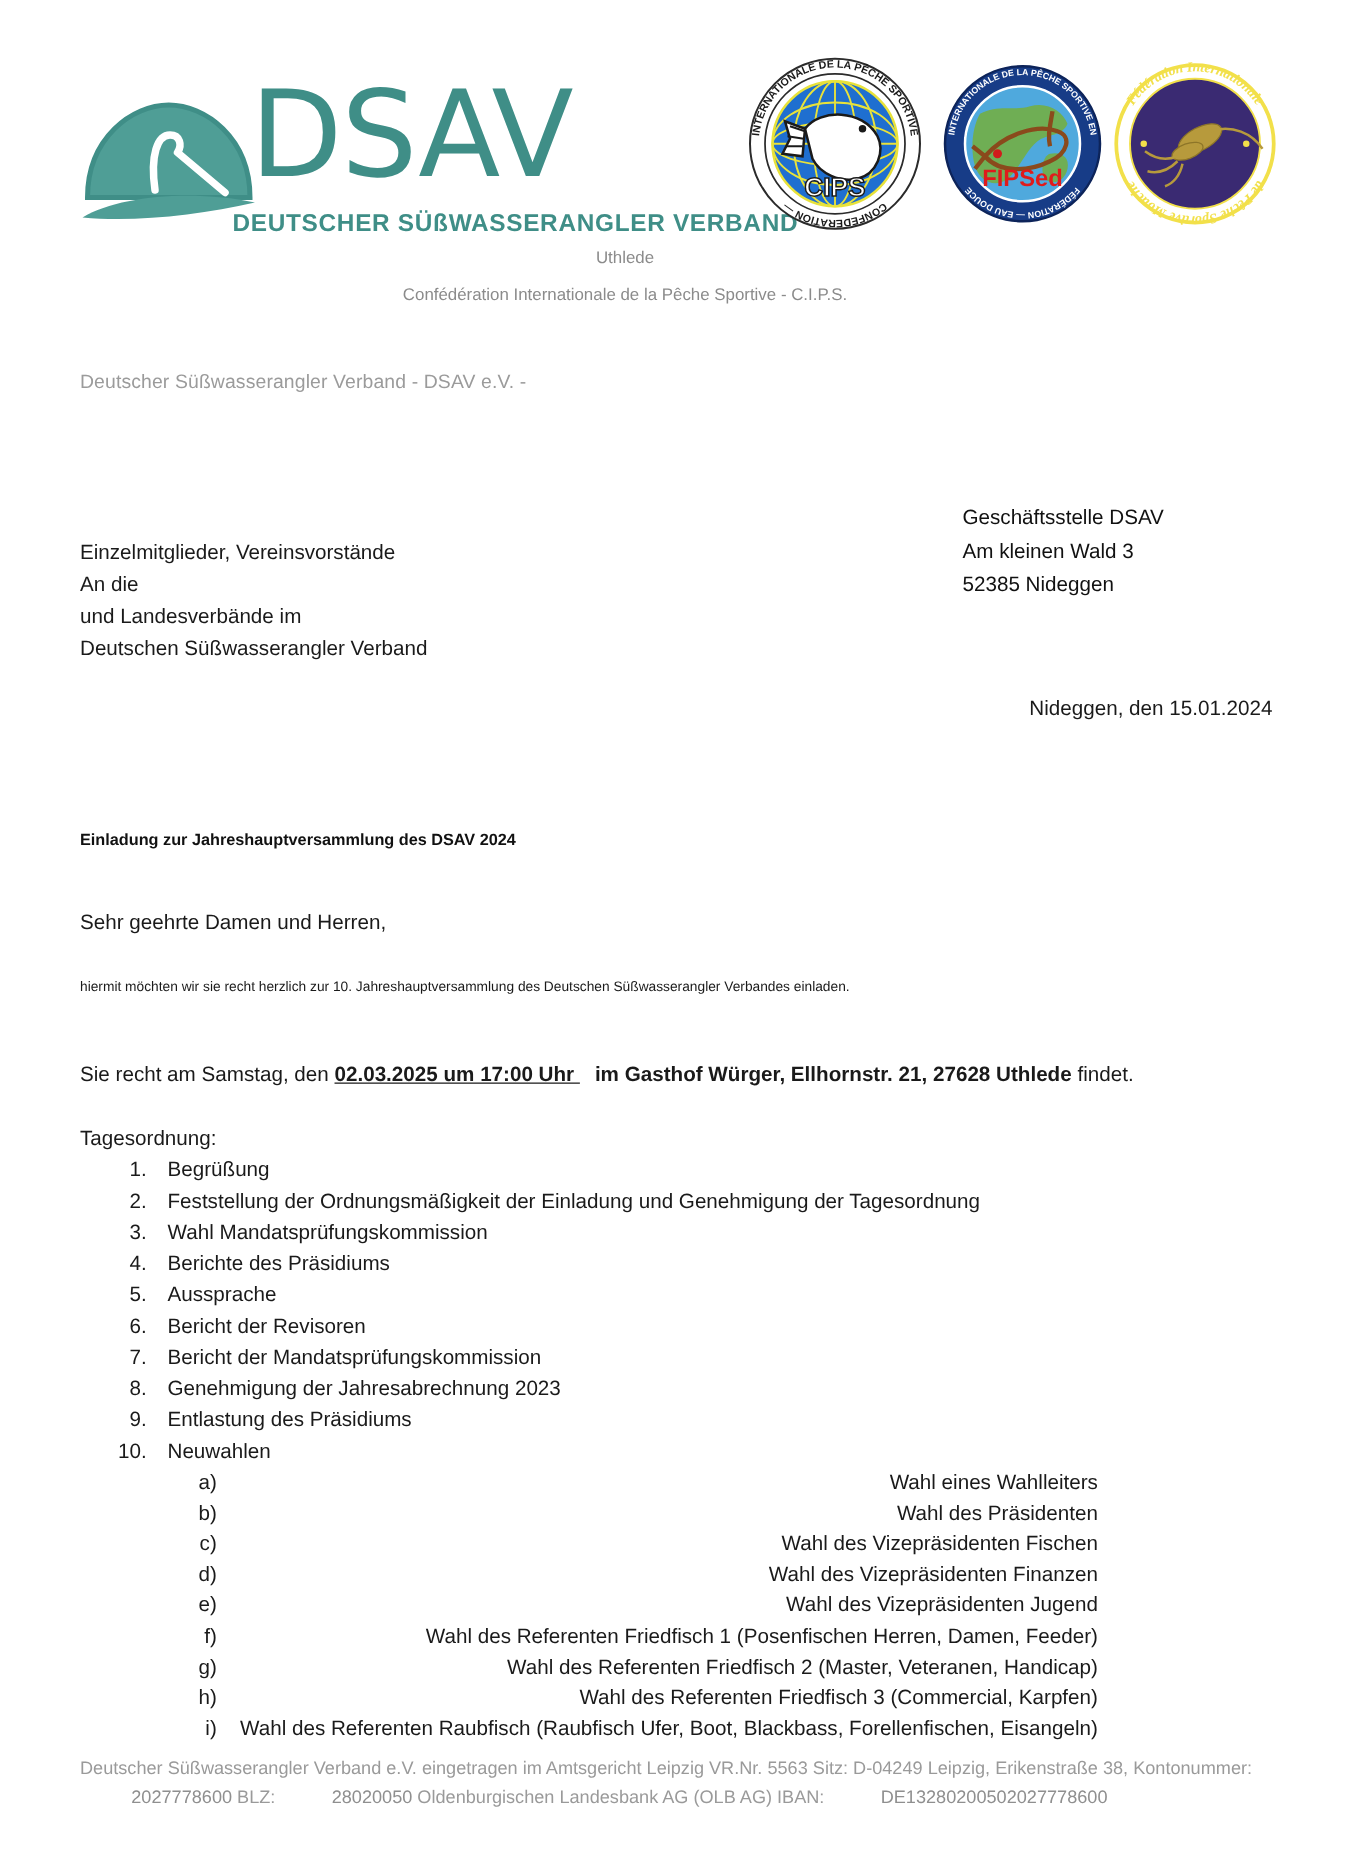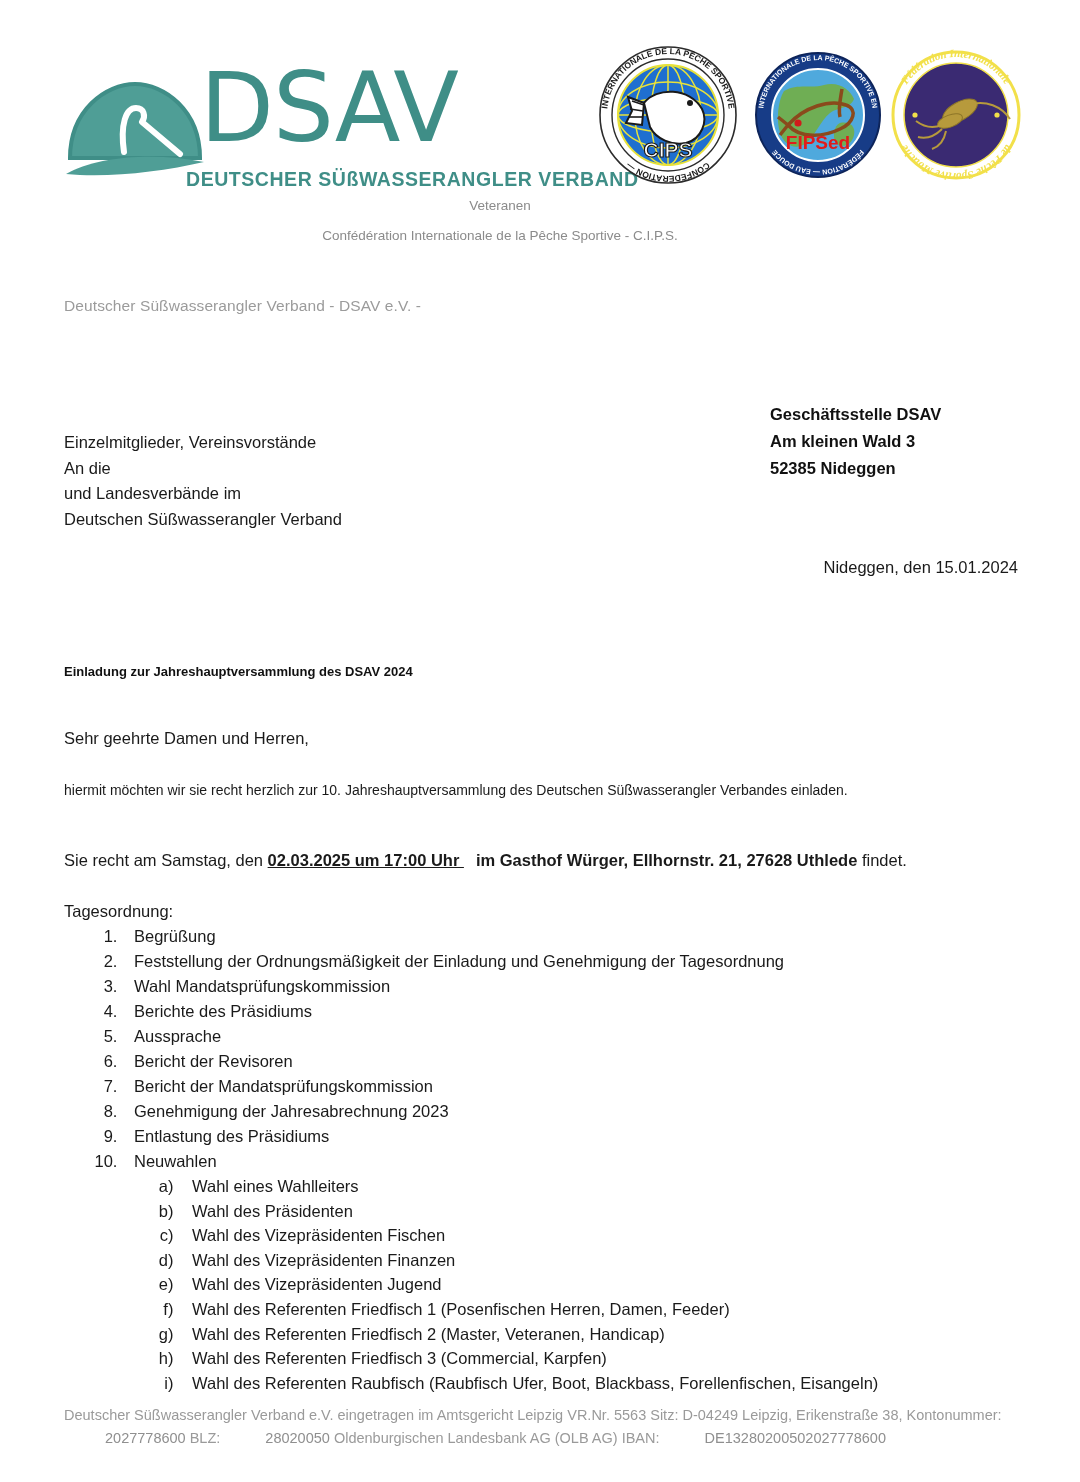--- a/index.html
+++ b/index.html
@@ -120,21 +120,21 @@
     font-size: 16.5px;
     line-height: 25.5px;
     color: #1a1a1a;
   }
   .office {
     position: absolute;
     left: 770px;
     top: 401px;
     font-size: 16.5px;
     line-height: 27px;
-    font-weight: bold;
+    font-weight: normal;
     color: #111;
   }
   .date-line {
     position: absolute;
     right: 62px;
     top: 558px;
     font-size: 16.5px;
     color: #1a1a1a;
   }
   .title {
@@ -149,21 +149,21 @@
     position: absolute;
     left: 64px;
     top: 729px;
     font-size: 16.5px;
   }
   .intro {
     position: absolute;
     left: 64px;
     top: 777px;
     width: 954px;
-    font-size: 14px;
+    font-size: 11px;
     line-height: 27px;
   }
   .when {
     position: absolute;
     left: 64px;
     top: 851px;
     width: 960px;
     font-size: 16.5px;
     white-space: nowrap;
   }
@@ -193,20 +193,21 @@
   ol.subagenda {
     margin: 0;
     padding: 0 0 0 44px;
     list-style-position: outside;
     list-style-type: lower-alpha;
     font-size: 16.5px;
   }
   ol.subagenda > li {
     line-height: 24.6px;
     padding-left: 14px;
+    text-align: right;
   }
   ol.subagenda > li::marker { content: counter(list-item, lower-alpha) ") "; }
 
   
   .footer {
     position: absolute;
     left: 64px;
     top: 1404px;
     width: 956px;
     font-size: 14.5px;
@@ -312,21 +313,21 @@
           <g font-family="Liberation Serif, serif" font-size="11" font-style="italic" font-weight="bold" fill="#f2e04a">
             <path id="mTop" d="M66,66 m-58,0 a58,58 0 0,1 116,0" fill="none"></path>
             <path id="mBot" d="M66,66 m58,0 a58,58 0 0,1 -116,0" fill="none"></path>
             <text><textPath href="#mTop" startOffset="50%" text-anchor="middle">Fédération Internationale</textPath></text>
             <text><textPath href="#mBot" startOffset="50%" text-anchor="middle">de Pêche Sportive Mouche</textPath></text>
           </g>
         </svg>
       </div>
     </div>
 
-    <div class="member-line">Veteranen</div>
+    <div class="member-line">Uthlede</div>
     <div class="cips-line">Confédération Internationale de la Pêche Sportive - C.I.P.S.</div>
   </div>
 
   <div class="sender-line">Deutscher Süßwasserangler Verband  -   DSAV e.V.  -</div>
 
   <div class="recipient">
     <div>Einzelmitglieder, Vereinsvorstände</div>
     <div>An die</div>
     <div>und Landesverbände im</div>
     <div>Deutschen Süßwasserangler Verband</div>

